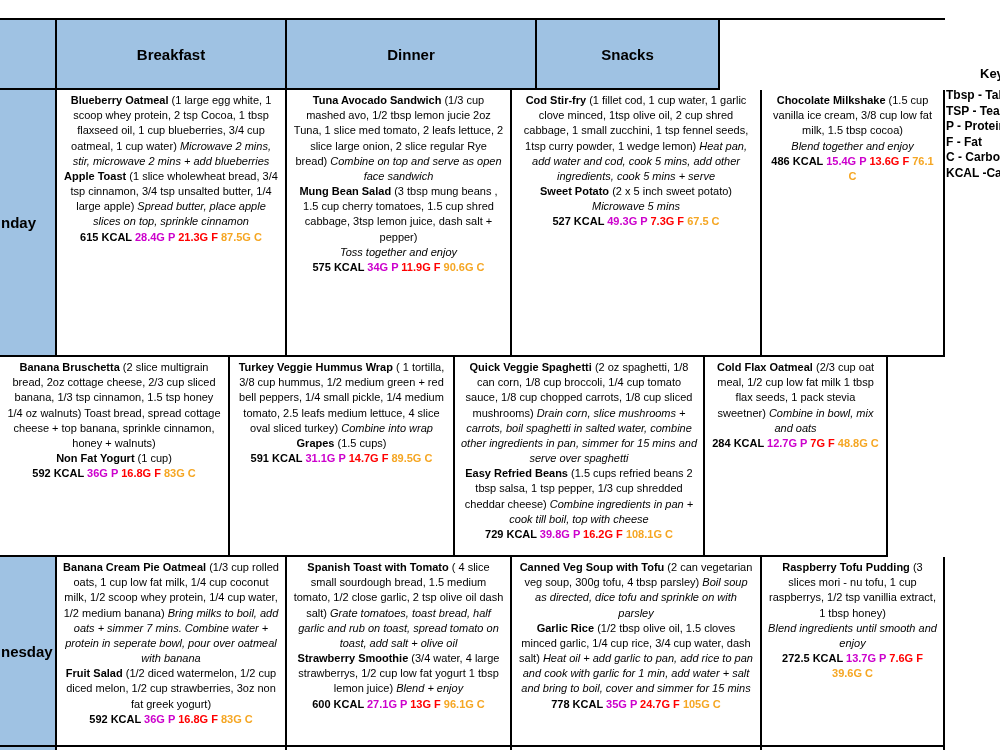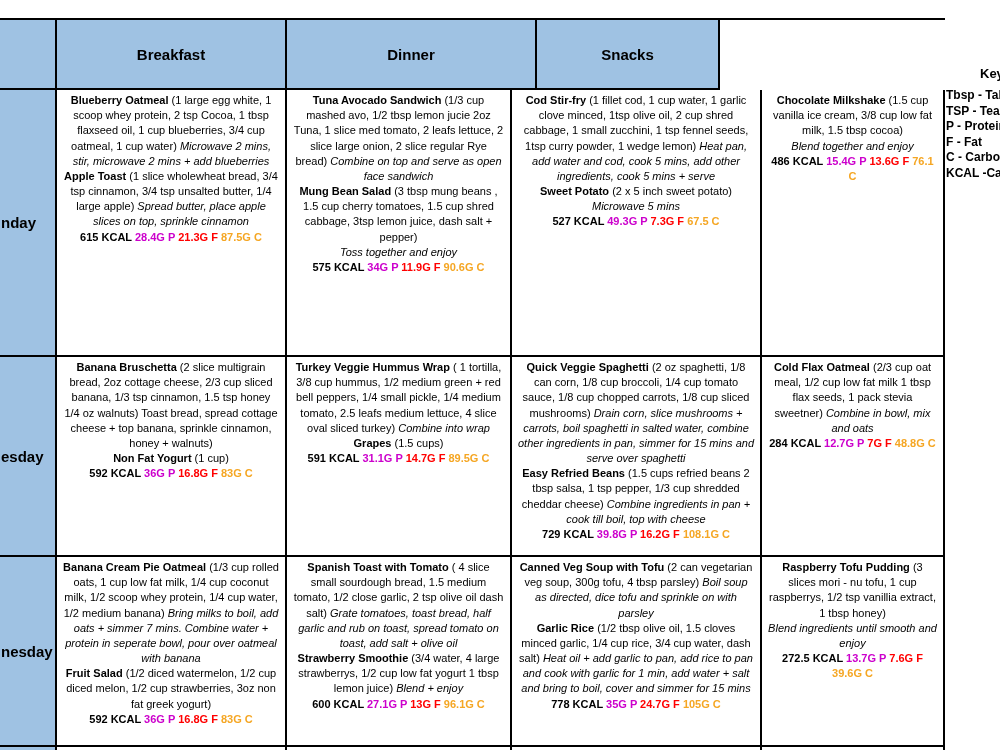--- a/index.html
+++ b/index.html
@@ -112,21 +112,20 @@
       <div class="cell col-di meal-cell"><span class="run-b">Cod Stir-fry </span><span class="run-n">(1 fillet cod, 1 cup water, 1 garlic clove minced, 1tsp olive oil, 2 cup shred cabbage, 1 small zucchini, 1 tsp fennel seeds, 1tsp curry powder, 1 wedge lemon) </span><span class="run-i">Heat pan, add water and cod, cook 5 mins, add other ingredients, cook 5 mins + serve
 </span><span class="run-b">Sweet Potato </span><span class="run-n">(2 x 5 inch sweet potato)
 </span><span class="run-i">Microwave 5 mins
 </span><span class="run-b">527 KCAL </span><span class="run-p">49.3G P </span><span class="run-f">7.3G F </span><span class="run-c">67.5 C</span></div>
       <div class="cell col-sn meal-cell"><span class="run-b">Chocolate Milkshake </span><span class="run-n">(1.5 cup vanilla ice cream, 3/8 cup low fat milk, 1.5 tbsp cocoa)
 </span><span class="run-i">Blend together and enjoy
 </span><span class="run-b">486 KCAL </span><span class="run-p">15.4G P </span><span class="run-f">13.6G F </span><span class="run-c">76.1 C</span></div>
     </div>
 
     <div class="t-row row-2">
-      <div class="cell col-day day-cell">esday</div>
       <div class="cell col-bf meal-cell"><span class="run-b">Banana Bruschetta </span><span class="run-n">(2 slice multigrain bread, 2oz cottage cheese, 2/3 cup sliced banana, 1/3 tsp cinnamon, 1.5 tsp honey 1/4 oz walnuts) Toast bread, spread cottage cheese + top banana, sprinkle cinnamon, honey + walnuts)
 </span><span class="run-b">Non Fat Yogurt </span><span class="run-n">(1 cup)
 </span><span class="run-b">592 KCAL </span><span class="run-p">36G P </span><span class="run-f">16.8G F </span><span class="run-c">83G C</span></div>
       <div class="cell col-lu meal-cell"><span class="run-b">Turkey Veggie Hummus Wrap </span><span class="run-n">( 1 tortilla, 3/8 cup hummus, 1/2 medium green + red bell peppers, 1/4 small pickle, 1/4 medium tomato, 2.5 leafs medium lettuce, 4 slice oval sliced turkey) </span><span class="run-i">Combine into wrap
 </span><span class="run-b">Grapes </span><span class="run-n">(1.5 cups)
 </span><span class="run-b">591 KCAL </span><span class="run-p">31.1G P </span><span class="run-f">14.7G F </span><span class="run-c">89.5G C</span></div>
       <div class="cell col-di meal-cell"><span class="run-b">Quick Veggie Spaghetti </span><span class="run-n">(2 oz spaghetti, 1/8 can corn, 1/8 cup broccoli, 1/4 cup tomato sauce, 1/8 cup chopped carrots, 1/8 cup sliced mushrooms) </span><span class="run-i">Drain corn, slice mushrooms + carrots, boil spaghetti in salted water, combine other ingredients in pan, simmer for 15 mins and serve over spaghetti
 </span><span class="run-b">Easy Refried Beans </span><span class="run-n">(1.5 cups refried beans 2 tbsp salsa, 1 tsp pepper, 1/3 cup shredded cheddar cheese) </span><span class="run-i">Combine ingredients in pan + cook till boil, top with cheese
 </span><span class="run-b">729 KCAL </span><span class="run-p">39.8G P </span><span class="run-f">16.2G F </span><span class="run-c">108.1G C</span></div>
       <div class="cell col-sn meal-cell"><span class="run-b">Cold Flax Oatmeal </span><span class="run-n">(2/3 cup oat meal, 1/2 cup low fat milk 1 tbsp flax seeds, 1 pack stevia sweetner) </span><span class="run-i">Combine in bowl, mix and oats

